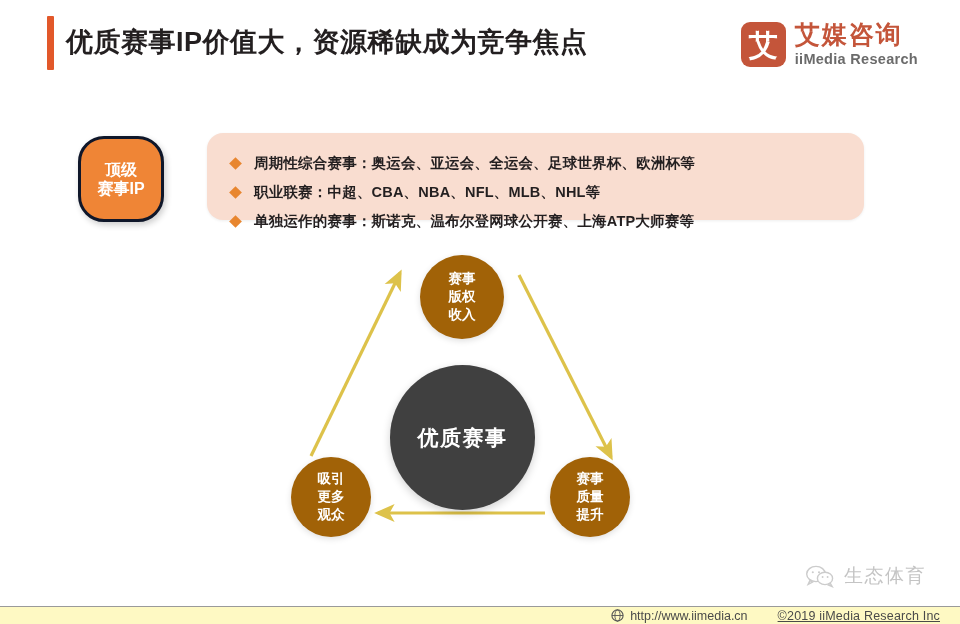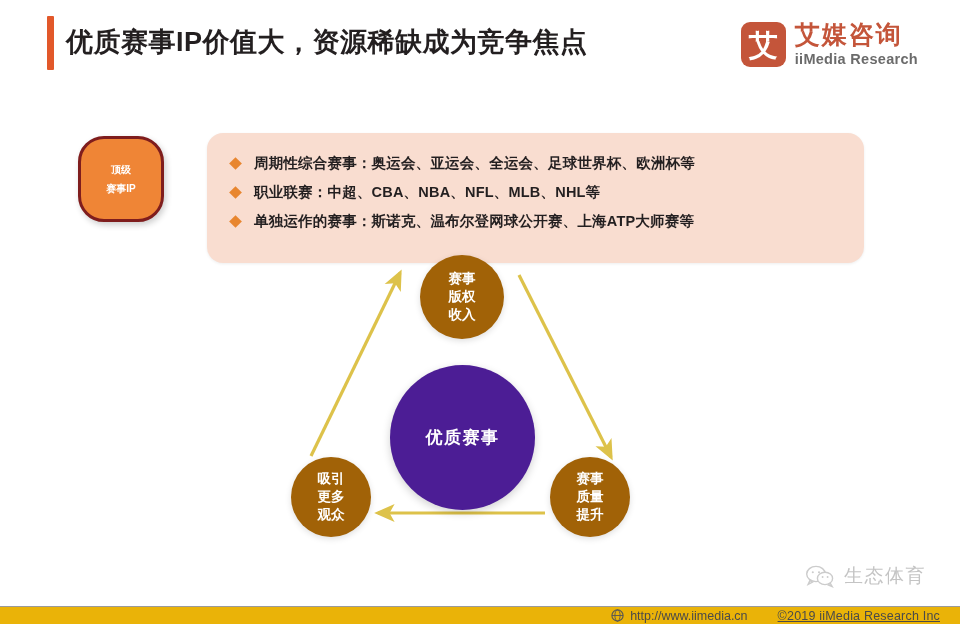--- a/index.html
+++ b/index.html
@@ -97,40 +97,40 @@
 
   
   #ip-badge {
     position: absolute;
     left: 78px;
     top: 136px;
     width: 80px;
     height: 80px;
     border-radius: 26px;
     background: #ef8536;
-    border: 3px solid #7f1d1d;
+    border: 3px solid #0f172a;
     box-shadow: 2px 3px 6px rgba(0,0,0,0.20);
     display: flex;
     flex-direction: column;
     align-items: center;
     justify-content: center;
     color: #ffffff;
-    font-size: 10px;
+    font-size: 16px;
     font-weight: bold;
     line-height: 19px;
     text-align: center;
   }
 
   
   #info-panel {
     position: absolute;
     left: 207px;
     top: 133px;
     width: 657px;
-    height: 130px;
+    height: 87px;
     background: #f9ddd0;
     border-radius: 16px;
     box-shadow: 0 1px 3px rgba(0,0,0,0.07);
   }
   .info-row {
     position: absolute;
     left: 24px;
     display: flex;
     align-items: center;
     white-space: nowrap;
@@ -175,23 +175,23 @@
     font-weight: bold;
     z-index: 3;
   }
   .node-small {
     background: #a16207;
     box-shadow: 0 2px 6px rgba(0,0,0,0.13);
     font-size: 13.5px;
     line-height: 18px;
   }
   .node-center {
-    background: #4c1d95;
+    background: #404040;
     box-shadow: 0 3px 9px rgba(0,0,0,0.18);
-    font-size: 17px;
+    font-size: 21px;
     letter-spacing: 1.5px;
   }
   #node-top {
     left: 420px; top: 10px;
     width: 84px; height: 84px;
   }
   #node-center {
     left: 390px; top: 120px;
     width: 145px; height: 145px;
   }
@@ -234,21 +234,21 @@
     left: 0;
     top: 607px;
     width: 960px;
     height: 17px;
     display: flex;
     align-items: center;
     justify-content: flex-end;
     padding-right: 16px;
     box-sizing: border-box;
     gap: 30px;
-    background: #eab308;
+    background: #fef9c3;
   }
   #footer-site {
     display: flex;
     align-items: center;
     gap: 6px;
     font-size: 12.5px;
     color: #4a4a4a;
   }
   #footer-copyright {
     font-size: 12.5px;

